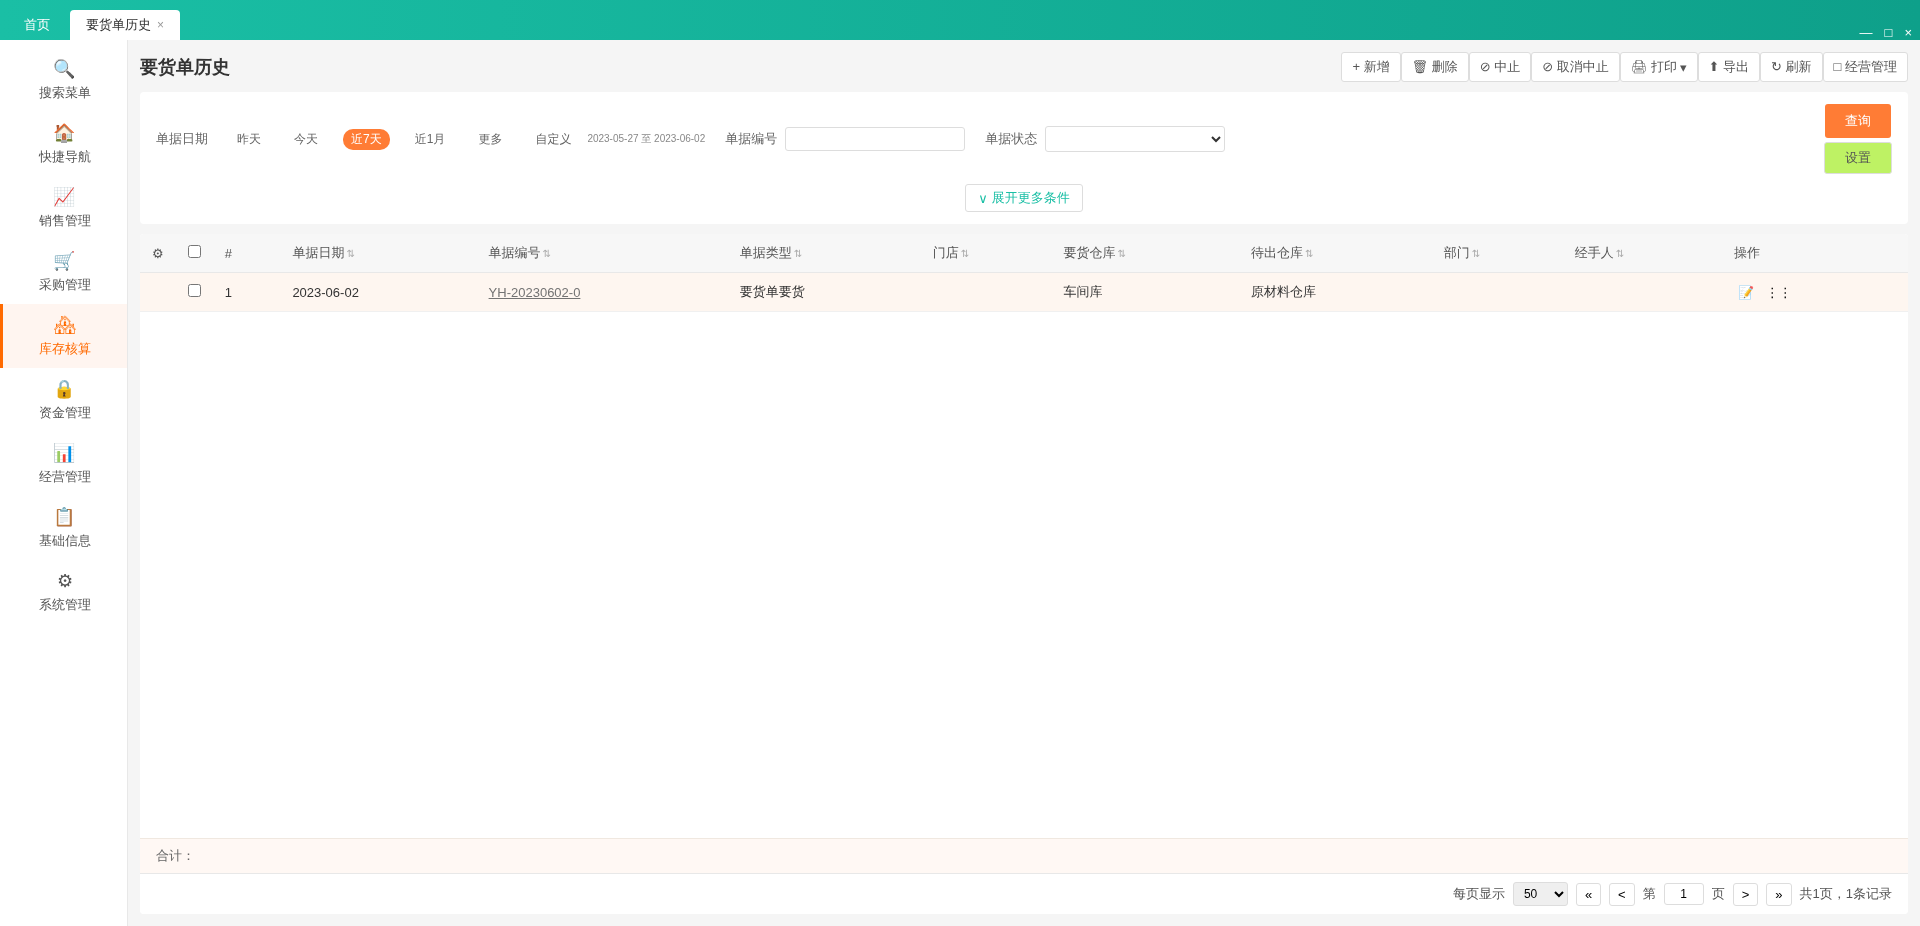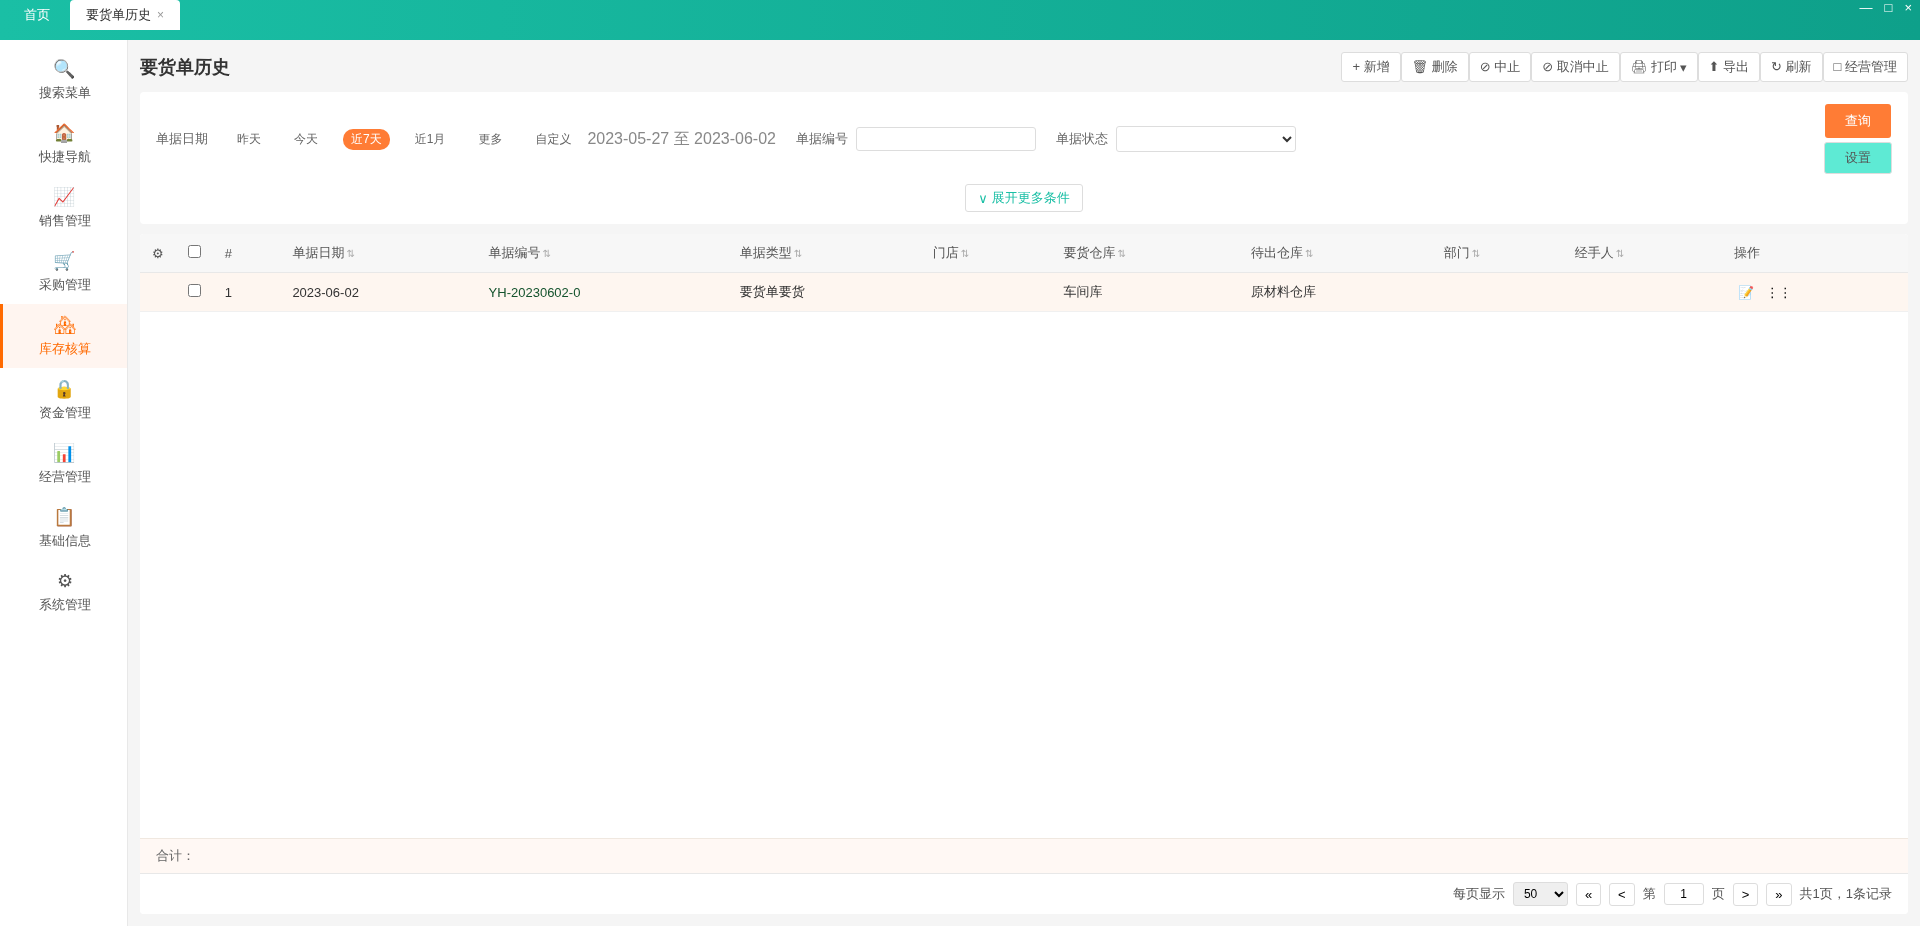--- a/index.html
+++ b/index.html
@@ -3,21 +3,21 @@
   <meta charset="utf-8">
   <style>
     * { box-sizing: border-box; margin: 0; padding: 0; font-family: 'Microsoft YaHei', Arial, sans-serif; font-size: 13px; }
     body { display: flex; flex-direction: column; height: 926px; overflow: hidden; background: #f5f5f5; }
 
     
     .top-bar {
       height: 40px;
       background: linear-gradient(to right, #1abfa5, #0ea08a);
       display: flex;
-      align-items: flex-start;
+      align-items: flex-end;
       padding: 0 8px;
       color: #fff;
       flex-shrink: 0;
     }
     .top-bar-tabs { display: flex; align-items: center; flex: 1; gap: 4px; }
     .tab-item {
       height: 30px;
       padding: 0 16px;
       display: flex;
       align-items: center;
@@ -107,21 +107,21 @@
     .date-shortcuts { display: flex; gap: 4px; align-items: center; }
     .date-shortcut {
       padding: 2px 8px;
       border-radius: 10px;
       cursor: pointer;
       color: #666;
       font-size: 12px;
       margin-left: 13px;
     }
     .date-shortcut.active { background: #ff7c35; color: #fff; border-radius: 10px; }
-    .date-range { color: #888; font-size: 16px; }
+    .date-range { color: #888; font-size: 10px; }
     .filter-input {
       border: 1px solid #ddd;
       border-radius: 3px;
       padding: 4px 8px;
       width: 180px;
       font-size: 12px;
       color: #333;
       outline: none;
     }
     .filter-select {
@@ -151,21 +151,21 @@
     .btn-query {
       background: #ff7c35;
       color: #fff;
       border: none;
       border-radius: 3px;
       padding: 8px 20px;
       cursor: pointer;
       font-size: 13px;
     }
     .btn-setting {
-      background: #5eead4;
+      background: #bef264;
       color: #555;
       border: 1px solid #ddd;
       border-radius: 3px;
       padding: 6px 20px;
       cursor: pointer;
       font-size: 13px;
     }
 
     
     .table-container {
@@ -189,21 +189,21 @@
       color: #555;
       font-weight: normal;
       white-space: nowrap;
     }
     .data-table td {
       padding: 8px 12px;
       border-bottom: 1px solid #f0f0f0;
       color: #333;
     }
     .data-table tbody tr.highlighted { background: #fef6f0; }
-    .data-table .link { color: #14532d; cursor: pointer; }
+    .data-table .link { color: #737373; cursor: pointer; text-decoration: underline; }
     .col-sort { display: inline-flex; align-items: center; gap: 2px; cursor: pointer; }
     .sort-icon { color: #aaa; font-size: 10px; }
     .col-settings { width: 30px; text-align: center; color: #666; cursor: pointer; }
     .col-check { width: 30px; text-align: center; }
     .op-btn { 
       border: none;
       background: none;
       cursor: pointer;
       padding: 2px 4px;
       border-radius: 3px;

